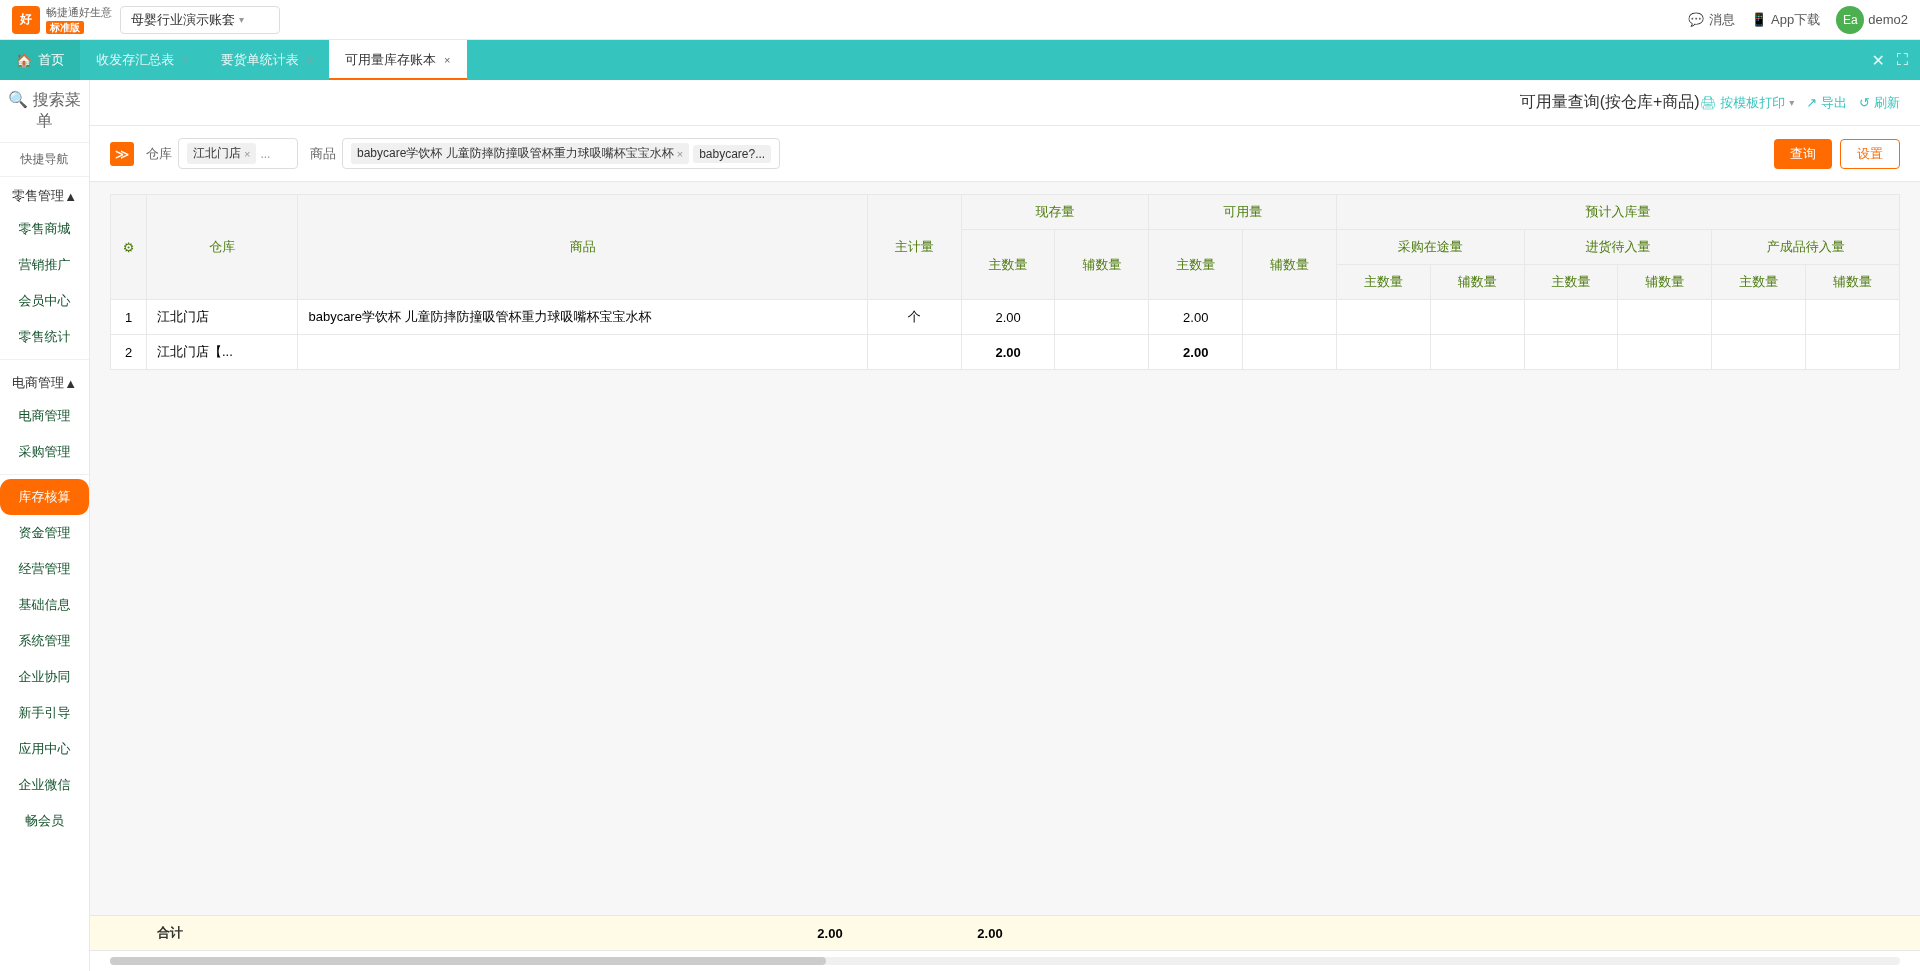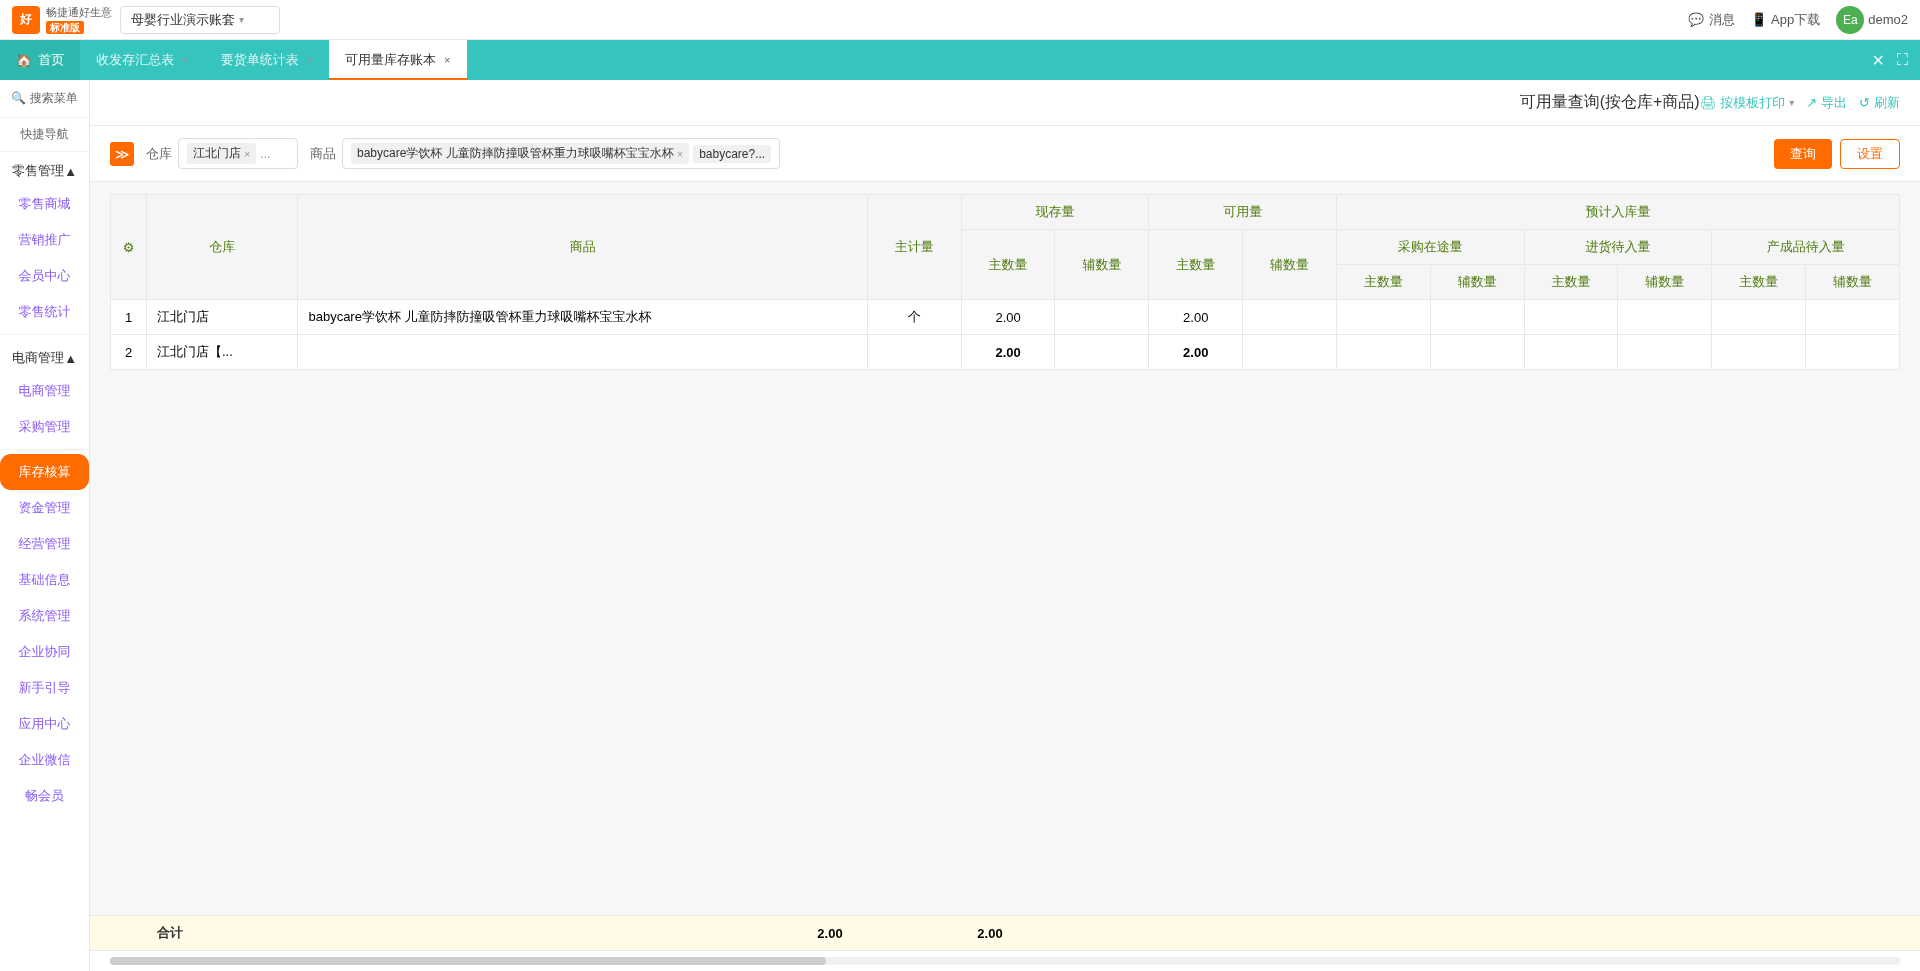--- a/index.html
+++ b/index.html
@@ -154,21 +154,21 @@
       background: #fff;
       border-right: 1px solid #e8e8e8;
       display: flex;
       flex-direction: column;
       flex-shrink: 0;
       overflow-y: auto;
     }
     .sidebar-search {
       padding: 10px 8px;
       border-bottom: 1px solid #f0f0f0;
-      font-size: 12px;
+      font-size: 16px;
       color: #666;
       text-align: center;
       cursor: pointer;
     }
     .sidebar-nav {
       padding: 8px 4px;
       font-size: 12px;
       color: #666;
       text-align: center;
       cursor: pointer;
@@ -180,21 +180,21 @@
       justify-content: space-between;
       padding: 10px 12px 6px;
       font-size: 13px;
       color: #333;
       font-weight: 500;
       cursor: pointer;
     }
     .sidebar-item {
       padding: 9px 12px;
       font-size: 13px;
-      color: #8b5cf6;
+      color: #14532d;
       cursor: pointer;
       text-align: center;
     }
     .sidebar-item.active {
       background: #ff6b00;
       color: white;
       border-radius: 11px;
     }
     .sidebar-divider { height: 1px; background: #f0f0f0; margin: 4px 0; }
 

